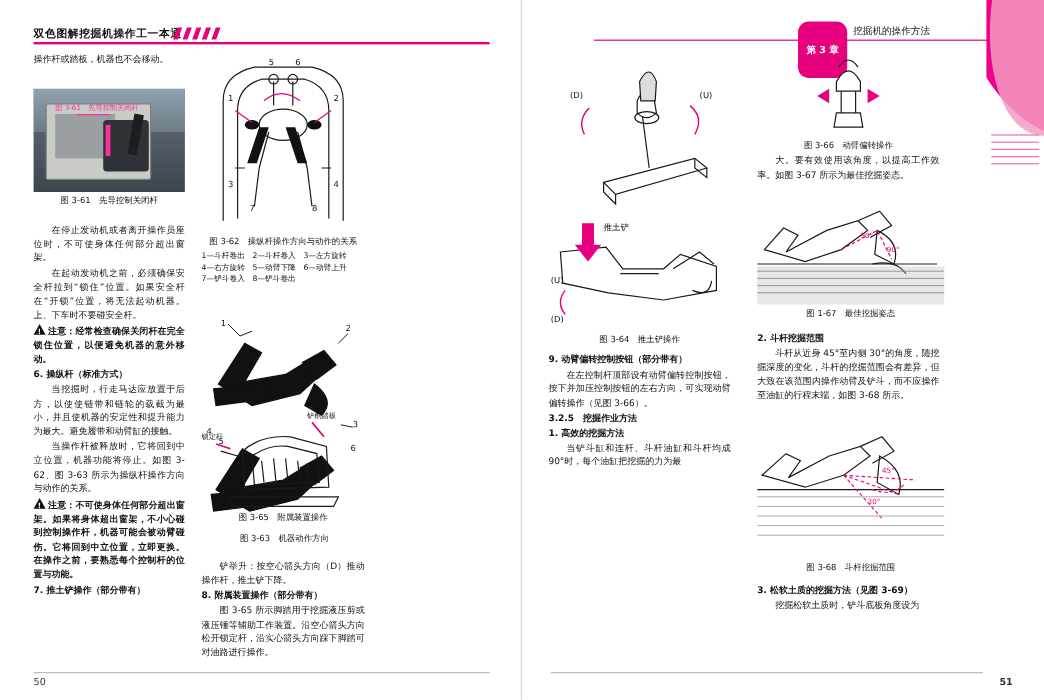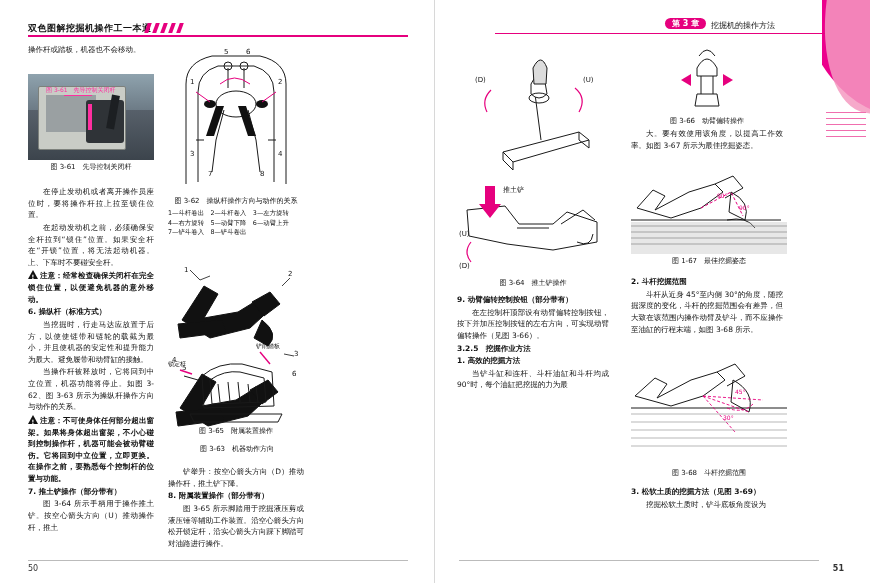--- a/index.html
+++ b/index.html
@@ -29,21 +29,21 @@
     position:absolute;top:0;width:4px;height:10px;background:#e6007e;
     transform:skewX(-20deg);display:block;
   }
   .lhead .rule{position:absolute;left:0;top:13px;width:380px;height:1.6px;background:#e6007e;}
 
   
   .rhead{position:absolute;left:22px;top:18px;width:330px;height:18px;}
   .rhead .tag{
     position:absolute;left:170px;top:0;
     background:#e6007e;color:#fff;font-size:8px;font-weight:bold;
-    padding:0 7px;border-radius:9px;
+    padding:18px 7px;border-radius:9px;
   }
   .rhead .chap{
     position:absolute;left:216px;top:2px;font-size:8px;color:#111;
   }
   .rhead .rule{position:absolute;left:0;top:15px;width:330px;height:1.2px;background:#e6007e;}
 
   
   .corner{
     position:absolute;right:0;top:0;width:48px;height:172px;overflow:hidden;
   }
@@ -129,29 +129,28 @@
         <div class="seat"></div>
         <div class="lever"></div>
         <div class="pink" style="left:60px;top:30px;width:4px;height:26px;"></div>
         <div class="pinkline" style="left:36px;top:21px;width:28px;"></div>
         <div class="label" style="left:18px;top:12px;">图 3-61　先导控制关闭杆</div>
       </div>
       <div class="cap">图 3-61　先导控制关闭杆</div>
     </div>
 
     <div class="col" style="left:28px;top:186px;width:126px;">
-      <p>在停止发动机或者离开操作员座位时，要将操作杆拉上拉至锁住位置。</p>
+      <p>在停止发动机或者离开操作员座位时，不可使身体任何部分超出窗架。</p>
       <p>在起动发动机之前，必须确保安全杆拉到“锁住”位置。如果安全杆在“开锁”位置，将无法起动机器。上、下车时不要碰安全杆。</p>
       <p class="noind"><span class="tri"></span><b>注意：经常检查确保关闭杆在完全锁住位置，以便避免机器的意外移动。</b></p>
       <p class="noind sect">6. 操纵杆（标准方式）</p>
       <p>当挖掘时，行走马达应放置于后方，以使使链带和链轮的载截为最小，并且使机器的安定性和提升能力为最大。避免履带和动臂缸的接触。</p>
       <p>当操作杆被释放时，它将回到中立位置，机器功能将停止。如图 3-62、图 3-63 所示为操纵杆操作方向与动作的关系。</p>
       <p class="noind"><span class="tri"></span><b>注意：不可使身体任何部分超出窗架。如果将身体超出窗架，不小心碰到控制操作杆，机器可能会被动臂碰伤。它将回到中立位置，立即更换。在操作之前，要熟悉每个控制杆的位置与功能。</b></p>
       <p class="noind sect">7. 推土铲操作（部分带有）</p>
-      <p>图 3-64 所示手柄用于操作推土铲。按空心箭头方向（U）推动操作杆，推土</p>
     </div>
 
     <div class="fig" style="left:168px;top:44px;width:136px;">
       <div class="linefig">
         <svg width="136" height="150" viewBox="0 0 136 150">
           <g fill="none" stroke="#1a1a1a" stroke-width="1">
             <path d="M18 140 L18 40 Q18 18 44 12 L92 12 Q118 18 118 40 L118 140"></path>
             <path d="M30 138 L30 48 Q30 28 50 22 L86 22 Q106 28 106 48 L106 138"></path>
             <ellipse cx="68" cy="60" rx="20" ry="13"></ellipse>
             <path d="M56 66 L48 96 M80 66 L88 96"></path>

